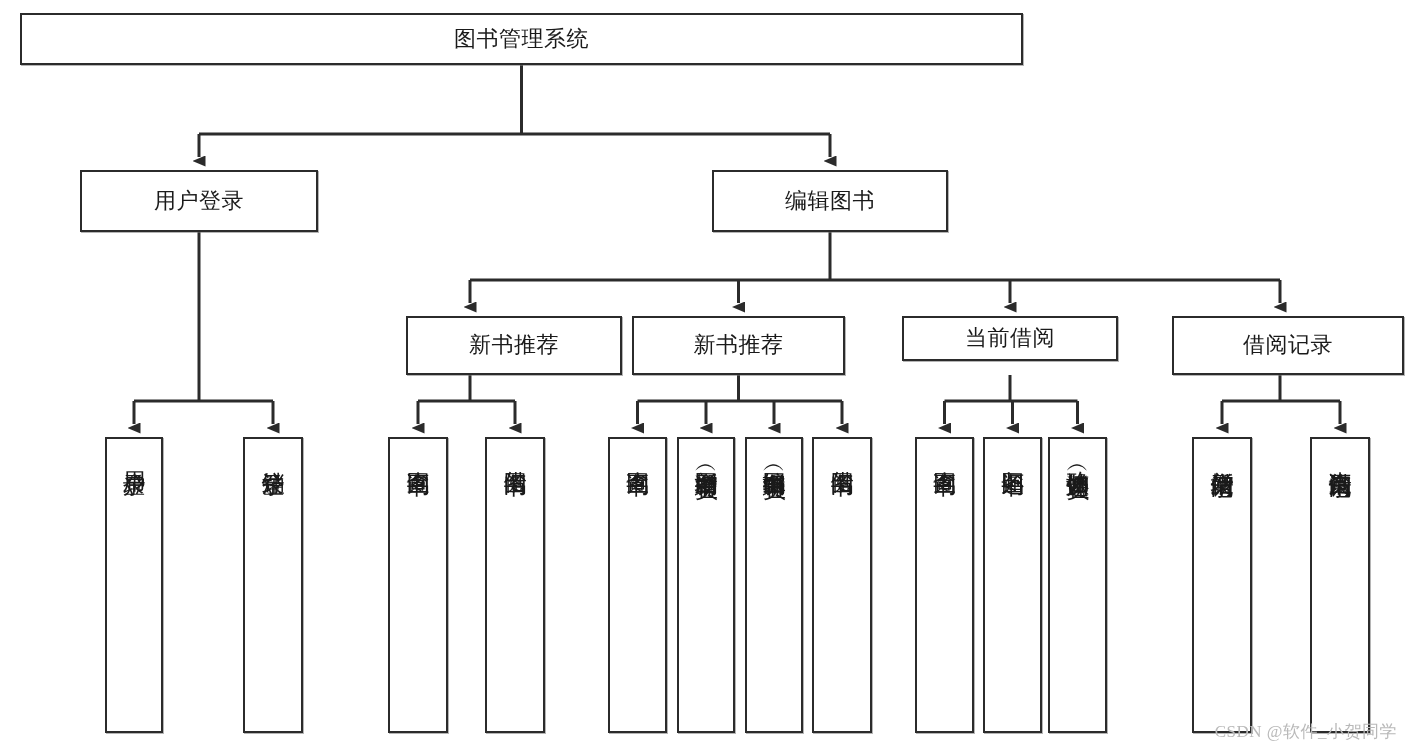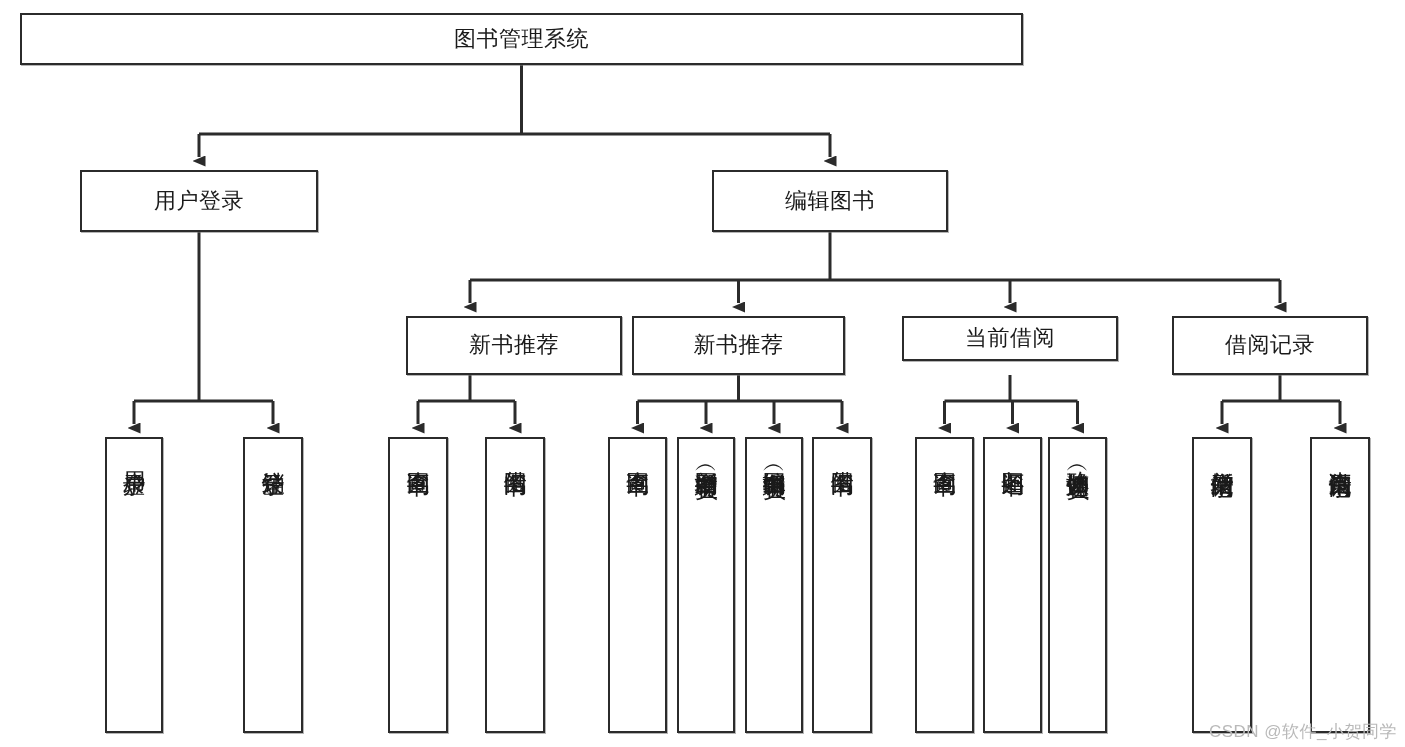--- a/index.html
+++ b/index.html
@@ -60,21 +60,21 @@
     white-space: nowrap;
   }
   #watermark {
     position: absolute;
     right: 8px;
     bottom: 4px;
     font-size: 17px;
     color: #b9b9b9;
     white-space: nowrap;
     letter-spacing: 0.5px;
-    font-family: Liberation Sans, sans-serif;
+    font-family: Liberation Serif, serif;
   }
 </style>
 </head>
 <body>
 
 <div id="canvas">
 
   <svg id="edges" viewBox="0 0 1405 747" xmlns="http://www.w3.org/2000/svg">
     <defs>
       <marker id="arrow" markerWidth="11" markerHeight="13" refX="1.5" refY="6.5" orient="auto" markerUnits="userSpaceOnUse">
@@ -130,21 +130,21 @@
       </div>
       <div class="node horizontal" style="left: 362px; top: 316px; width: 216px; height: 59px; margin-left: 44px;">
         <span class="label">新书推荐</span>
       </div>
       <div class="node horizontal" style="left: 632px; top: 316px; width: 213px; height: 59px;">
         <span class="label">新书推荐</span>
       </div>
       <div class="node horizontal" style="left: 902px; top: 316px; width: 216px; height: 45px;">
         <span class="label">当前借阅</span>
       </div>
-      <div class="node horizontal" style="left: 1172px; top: 316px; width: 196px; height: 59px;">
+      <div class="node horizontal" style="left: 1172px; top: 316px; width: 232px; height: 59px;">
         <span class="label">借阅记录</span>
       </div>
       <div class="node vertical" style="left: 105px; top: 437px; width: 58px; height: 296px;">
         <span class="label">用户登录</span>
       </div>
       <div class="node vertical" style="left: 243px; top: 437px; width: 60px; height: 296px;">
         <span class="label">注销登录</span>
       </div>
       <div class="node vertical" style="left: 388px; top: 437px; width: 60px; height: 296px;">
         <span class="label">查询图书</span>

